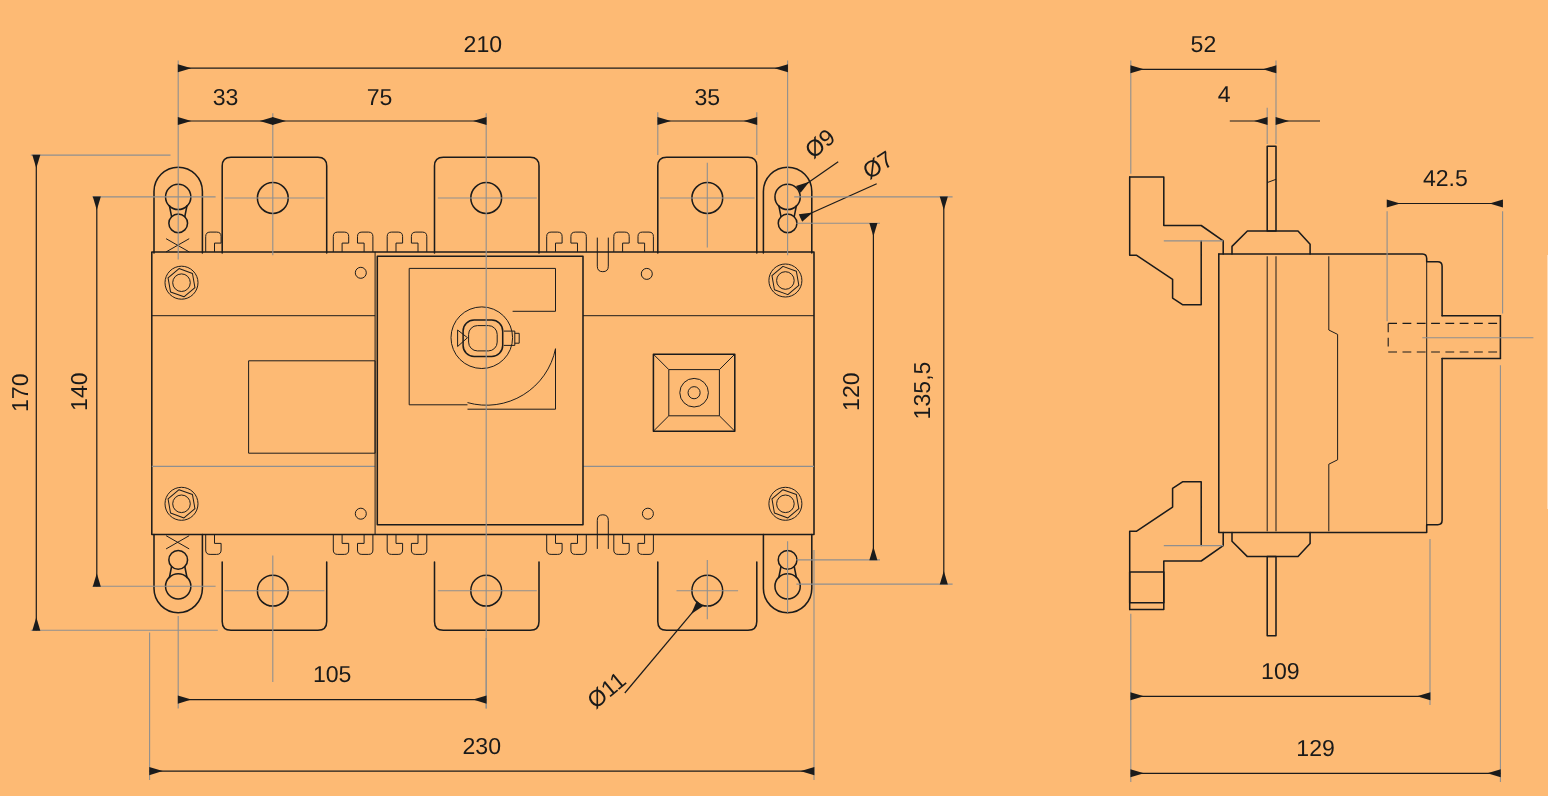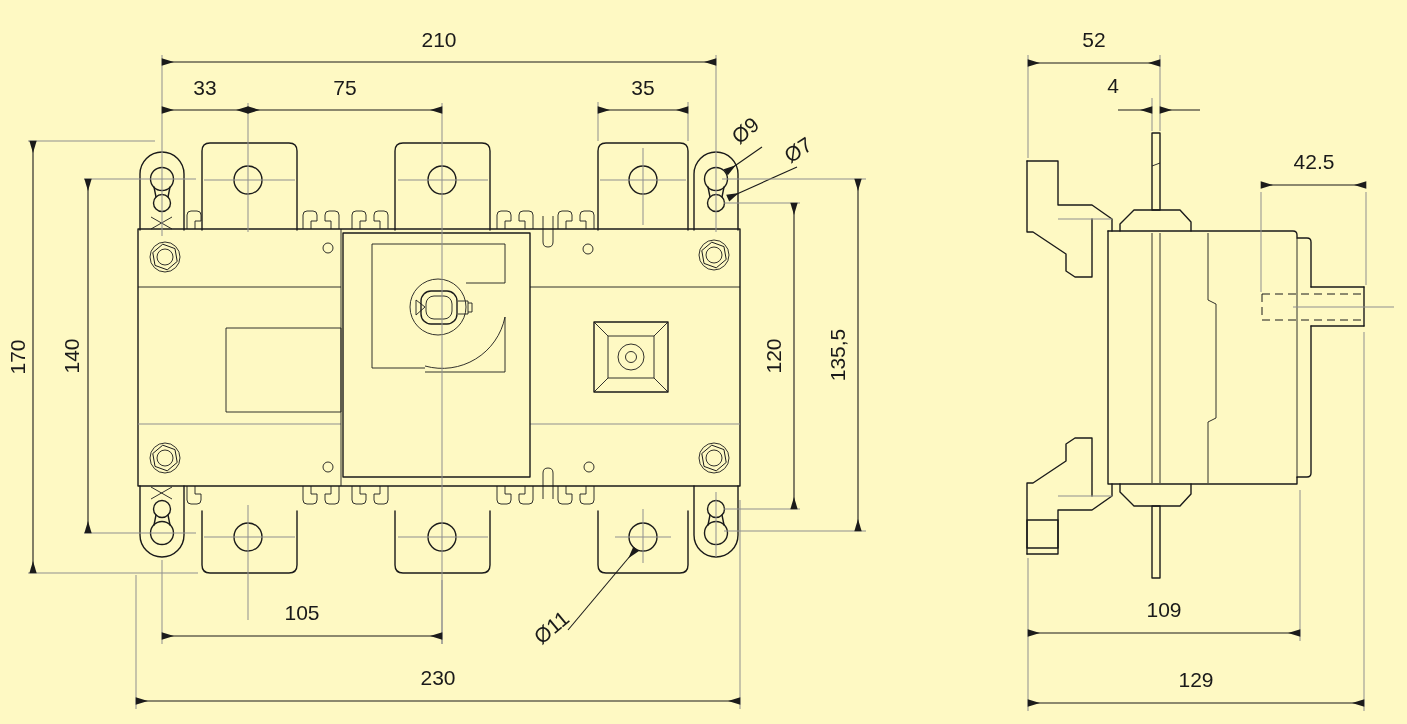--- a/index.html
+++ b/index.html
@@ -1,16 +1,16 @@
 <!DOCTYPE html>
 <html><head>
 <meta charset="utf-8">
 <style>
   html,body{margin:0;padding:0;background:#ffffff;}
-  .canvas{position:relative;width:1407px;height:724px;background:#fef9c3;overflow:hidden;
+  .canvas{position:relative;width:1407px;height:724px;background:#fdba74;overflow:hidden;
           font-family:"Liberation Sans", sans-serif;}
   svg{display:block}
   .outline{stroke:#1b1b1b;stroke-width:1.4;fill:none;stroke-linejoin:round;stroke-linecap:round;}
   .thin{stroke:#1b1b1b;stroke-width:0.9;fill:none;stroke-linejoin:round;}
   .ext{stroke:#8f8f8f;stroke-width:1;fill:none;}
   .dim{stroke:#1b1b1b;stroke-width:1.1;fill:none;}
   .dash{stroke:#1b1b1b;stroke-width:1;fill:none;stroke-dasharray:8 5;}
   .dimtext{font-size:21px;fill:#1a1a1a;text-anchor:middle;}
   .arrowfill{fill:#1b1b1b;}
 </style>

